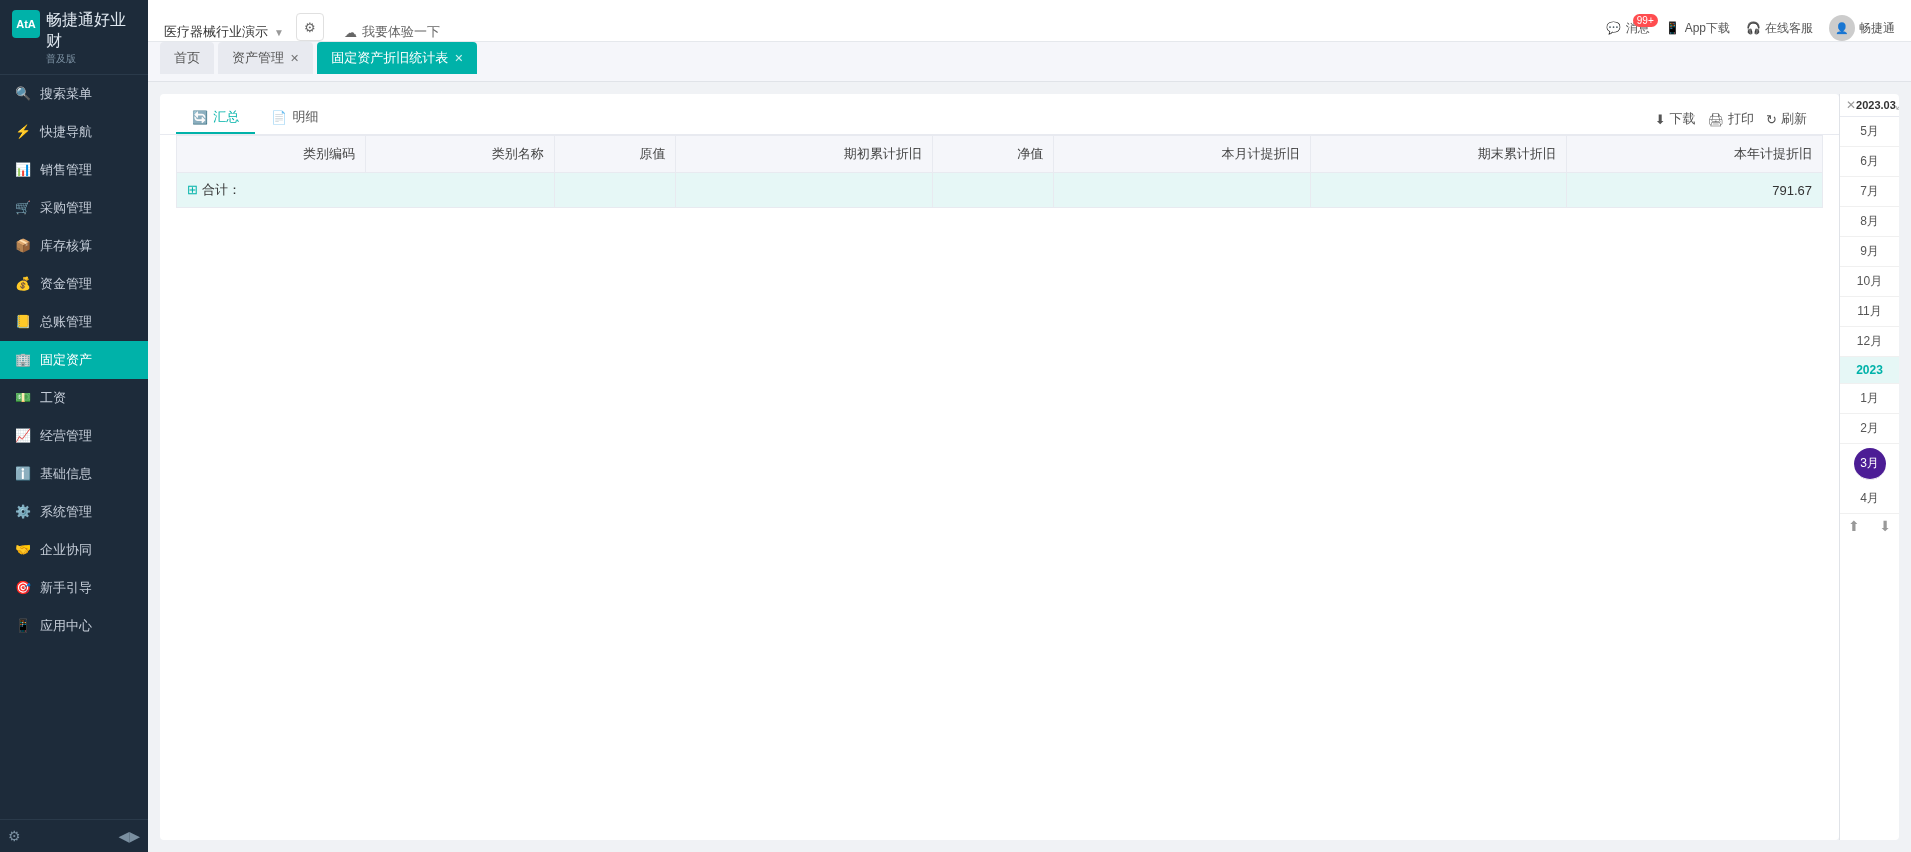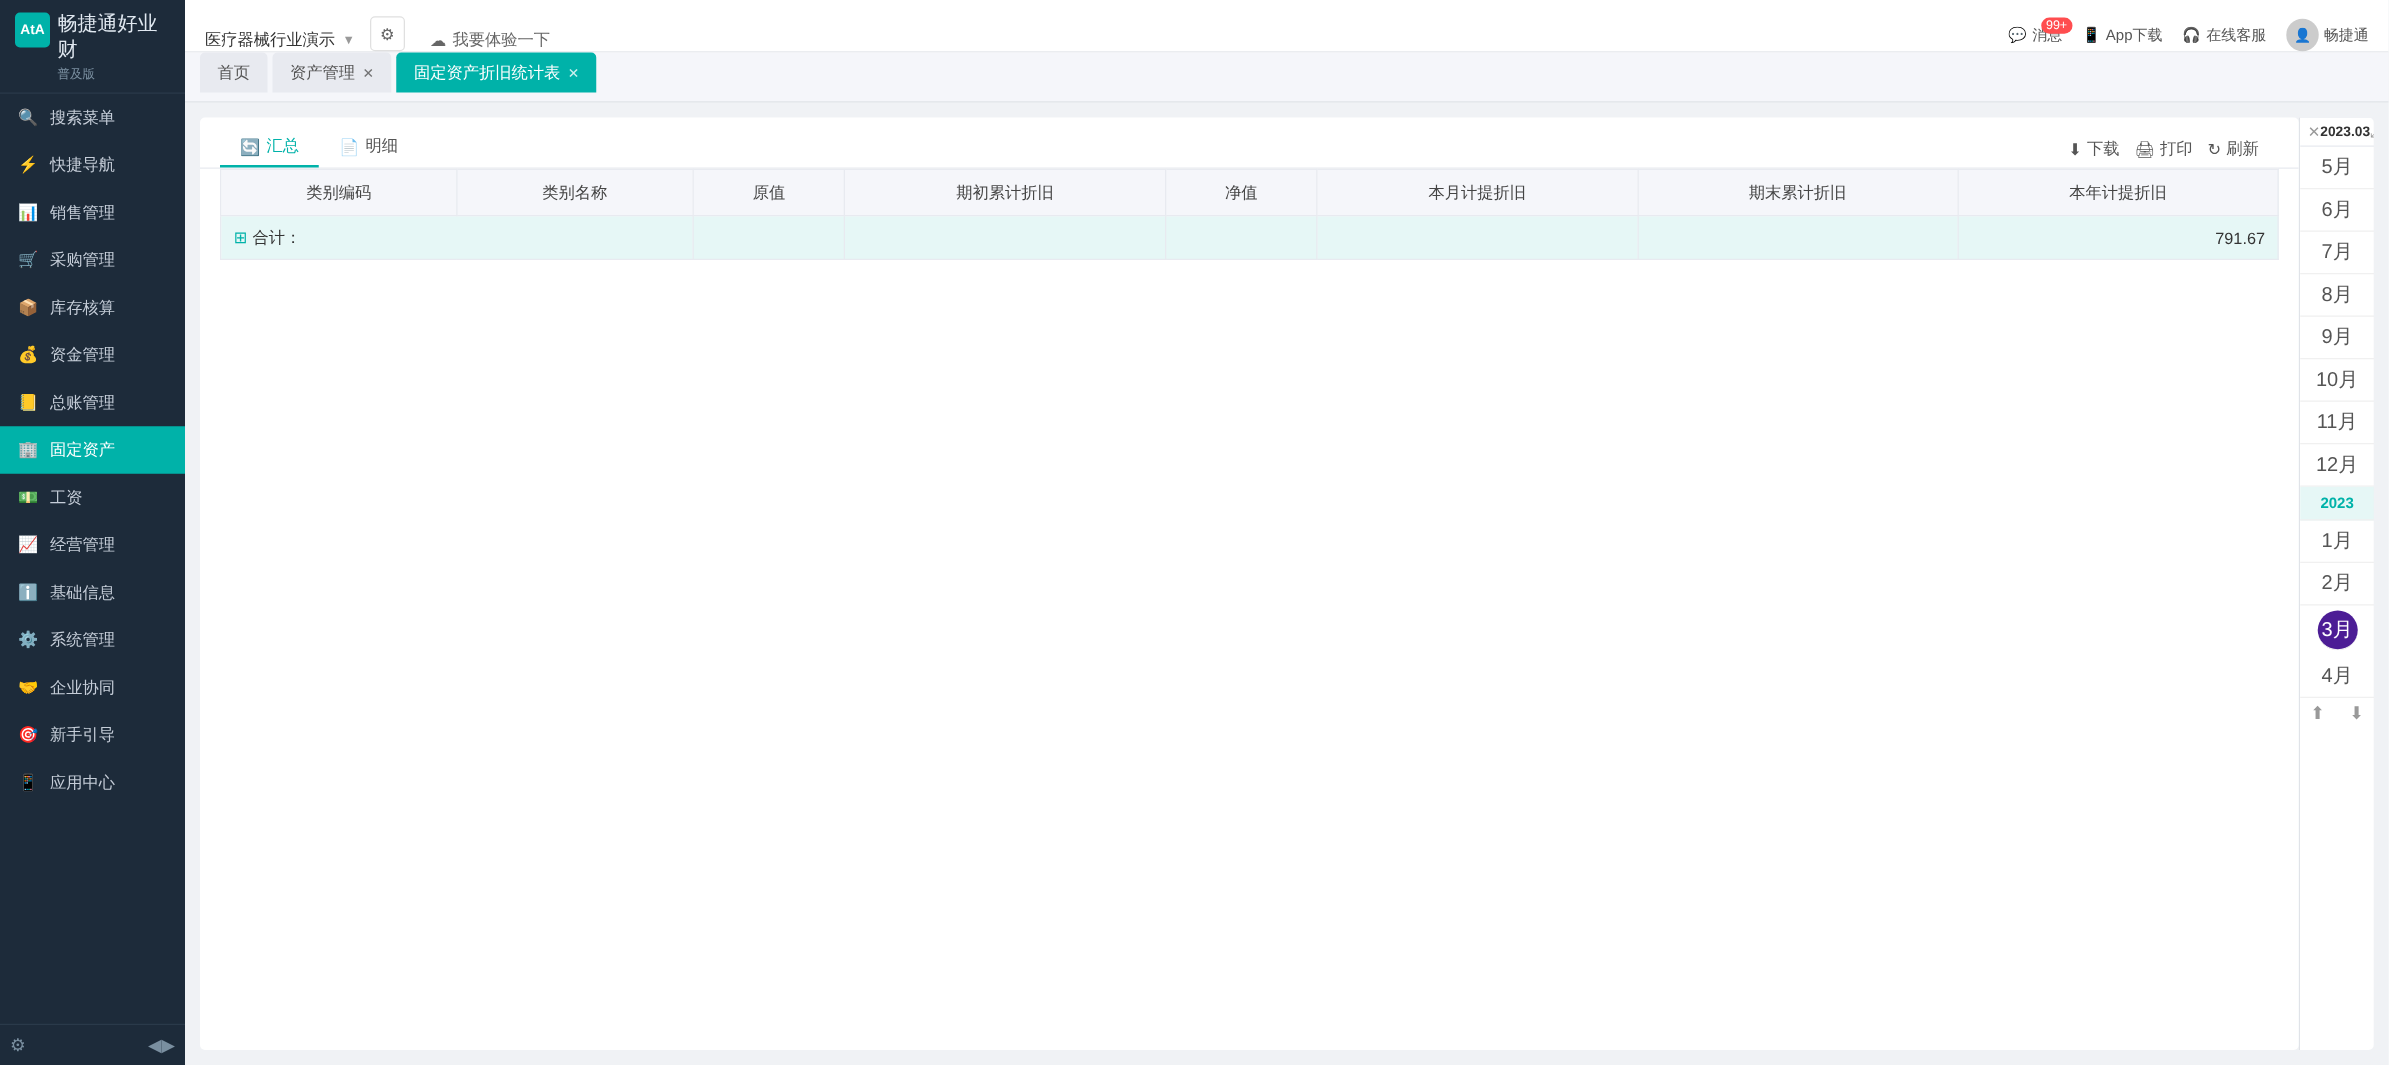--- a/index.html
+++ b/index.html
@@ -51,29 +51,29 @@
     .sub-tab.active { color: #00b2a9; border-bottom: 2px solid #00b2a9; }
     .sub-tab-icon { font-size: 13px; }
 
     .toolbar { display: flex; justify-content: flex-end; padding: 8px 16px; gap: 12px; align-items: center; }
     .toolbar-btn { display: flex; align-items: center; gap: 4px; font-size: 13px; color: #555; cursor: pointer; }
 
     
     .table-container { flex: 1; overflow: auto; padding: 0 16px 16px; }
     table { width: 100%; border-collapse: collapse; font-size: 13px; }
     thead tr { background: #f5f6fa; }
-    th { padding: 9px 10px; text-align: center; color: #444; font-weight: normal; border: 1px solid #e8eaf0; white-space: nowrap; }
+    th { padding: 9px 10px; text-align: right; color: #444; font-weight: normal; border: 1px solid #e8eaf0; white-space: nowrap; }
     td { padding: 8px 10px; border: 1px solid #e8eaf0; color: #333; }
     .row-data td { background: #fff; }
     .row-subtotal td { background: #e6f7f6; }
     td:first-child { text-align: left; }
 
     
     .date-panel { width: 60px; background: white; border-left: 1px solid #e0e3e8; display: flex; flex-direction: column; flex-shrink: 0; overflow-y: auto; border-radius: 0 4px 4px 0; }
-    .date-panel-item { padding: 6px 4px; font-size: 16px; color: #555; text-align: center; cursor: pointer; border-bottom: 1px solid #f0f0f0; }
+    .date-panel-item { padding: 6px 4px; font-size: 12px; color: #555; text-align: center; cursor: pointer; border-bottom: 1px solid #f0f0f0; }
     .date-panel-item.year-label { background: #e6f7f6; color: #00b2a9; font-weight: bold; font-size: 12px; }
     .date-panel-item.selected { background: #00b2a9; color: white; border-radius: 50%; margin: 2px auto; width: 32px; height: 32px; display: flex; align-items: center; justify-content: center; padding: 0; }
     .date-panel-top { display: flex; justify-content: space-between; align-items: center; padding: 4px 6px; border-bottom: 1px solid #e8eaf0; }
   </style>
 </head>
 <body>
 
 <div class="sidebar">
   <div class="sidebar-logo">
     <div class="logo-icon">AtA</div>

